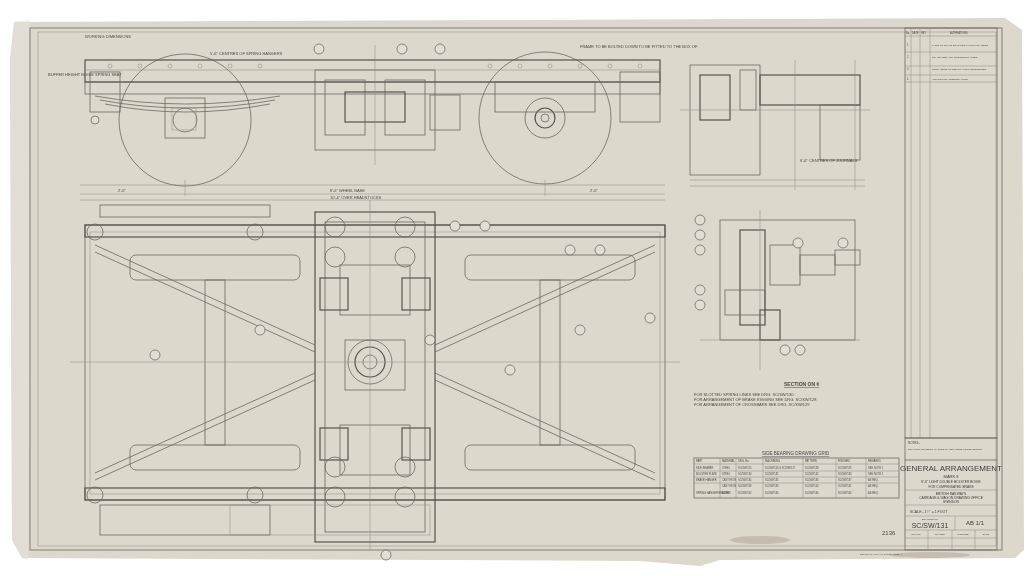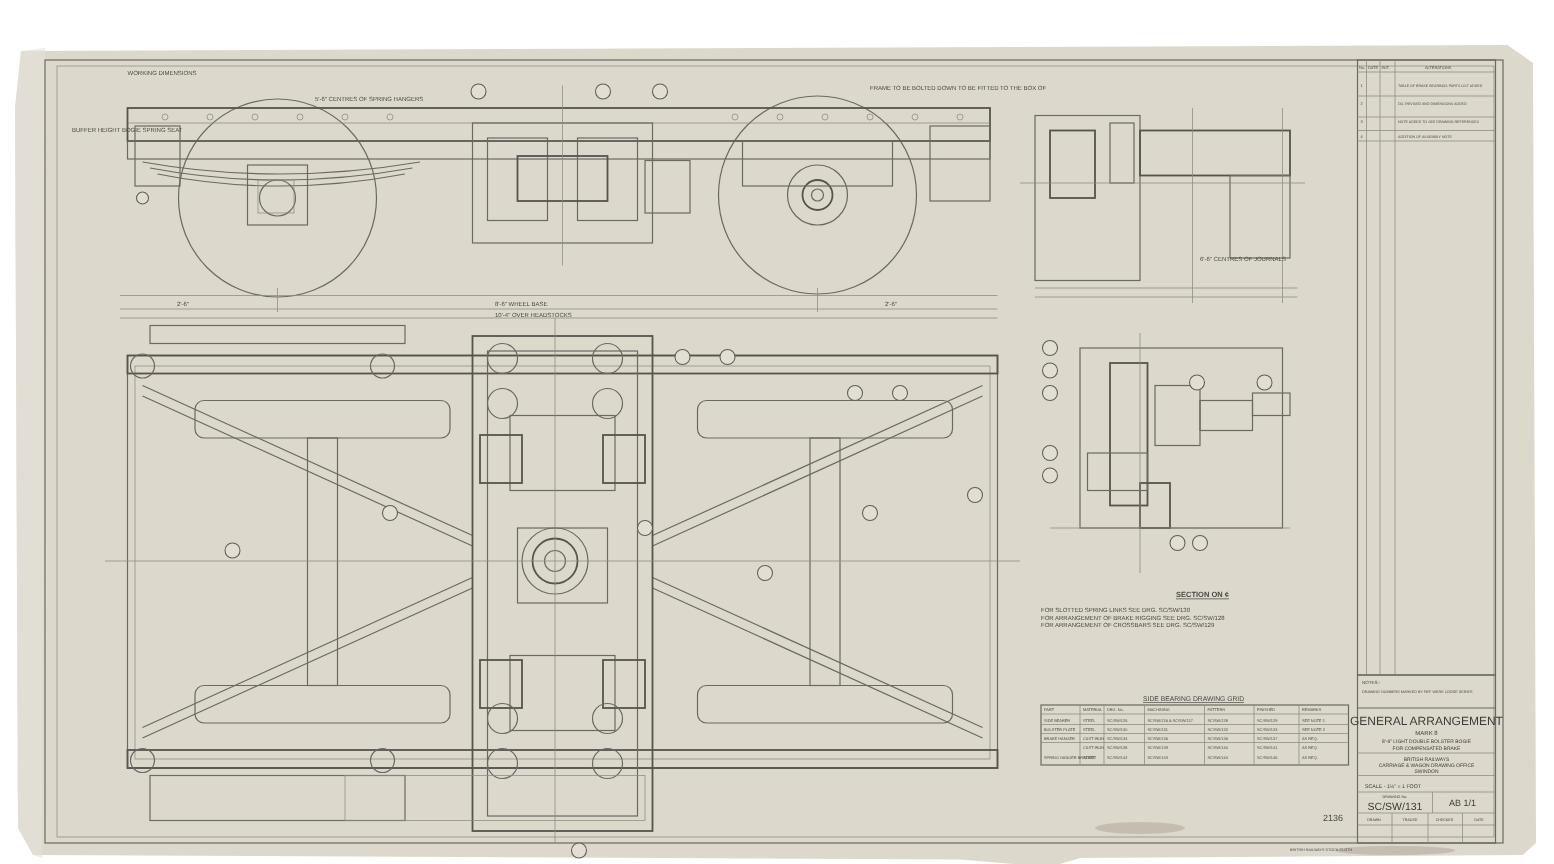--- a/index.html
+++ b/index.html
@@ -1,17 +1,17 @@
 <!DOCTYPE html>
 <html><head>
 <meta charset="utf-8">
 <style>
   html, body { margin:0; padding:0; background:#ffffff; }
   body { width:1036px; height:576px; position:relative; overflow:hidden; font-family:"Liberation Sans", sans-serif; }
-  .sheet { position:absolute; left:0; top:12px; width:1036px; height:480px; }
+  .sheet { position:absolute; left:0; top:0; width:1036px; height:480px; }
   .paper { fill:#dcd8cc; }
   .ln { stroke:#6b6a62; stroke-width:0.8; fill:none; }
   .ln2 { stroke:#55544d; stroke-width:1.2; fill:none; }
   .lnl { stroke:#8c8a80; stroke-width:0.5; fill:none; }
   .bub { stroke:#5f5e57; stroke-width:0.7; fill:#e2ded3; }
   .txt { font-family:"Liberation Sans", sans-serif; fill:#4a4943; }
   .txtsm { font-size:4px; }
   .title-text { font-family:"Liberation Sans", sans-serif; fill:#3d3c37; }
   .stain { fill:#9a8f7a; opacity:0.35; }
 </style>

